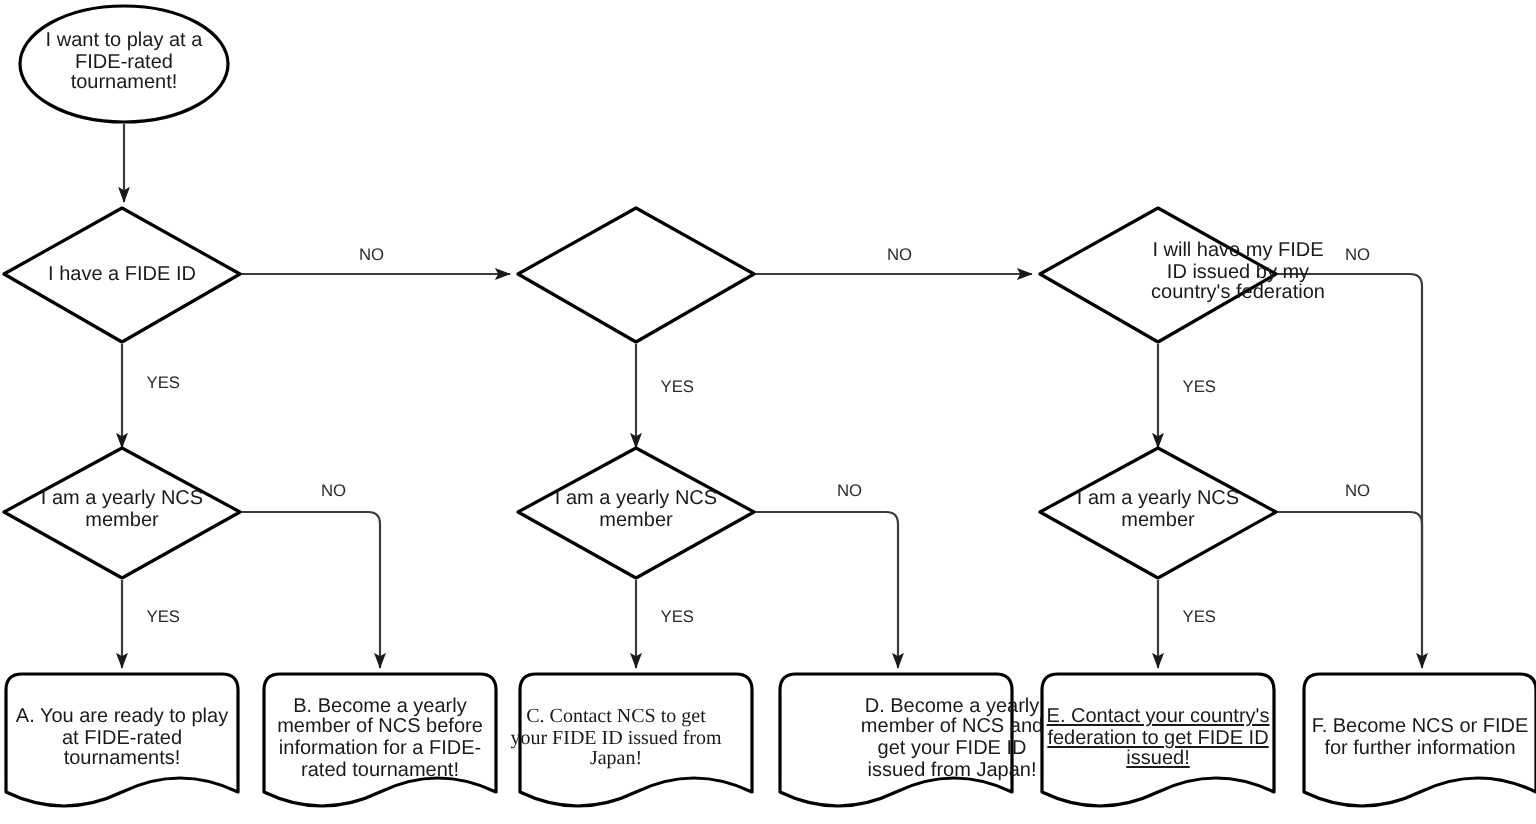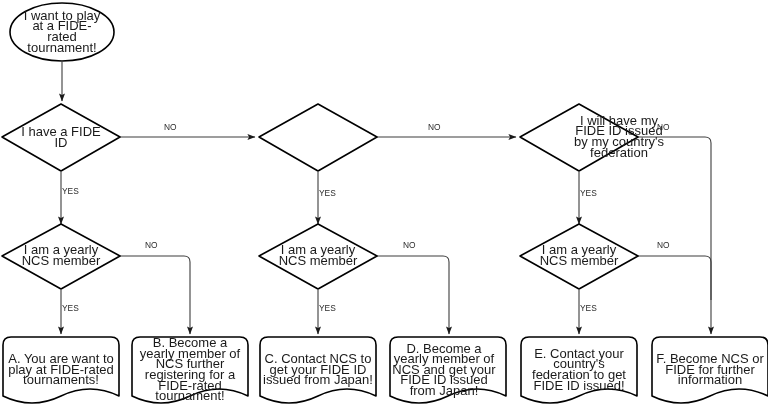--- a/index.html
+++ b/index.html
@@ -36,35 +36,35 @@
     stroke-linecap: round;
   }
   .conn {
     fill: none;
     stroke: #3c3c3c;
     stroke-width: 1.1;
   }
   .node-text {
     position: absolute;
     text-align: center;
-    font-size: 13px;
+    font-size: 10px;
     line-height: 10.6px;
     color: #1a1a1a;
     pointer-events: none;
     white-space: pre-line;
     display: flex;
     align-items: center;
     justify-content: center;
   }
   .edge-label {
     position: absolute;
     font-size: 8.4px;
     line-height: 10px;
     color: #2b2b2b;
-    text-align: left;
+    text-align: right;
     white-space: nowrap;
   }
 </style>
 </head>
 <body>
 
 <div id="canvas">
 
   <svg class="flow" viewBox="0 0 768 412">
     <defs>
@@ -125,25 +125,25 @@
 
   <div class="node-text" style="left:18px; top:12px; width:88px; height:40px;">I want to play at a FIDE-rated tournament!</div>
 
   <div class="node-text" style="left:14px; top:127px; width:94px; height:22px;">I have a FIDE ID</div>
   <div class="node-text" style="left:530px; top:112px; width:98px; height:50px;margin-left:40px;">I will have my FIDE ID issued by my country's federation</div>
 
   <div class="node-text" style="left:16px; top:241px; width:90px; height:30px;">I am a yearly NCS member</div>
   <div class="node-text" style="left:273px; top:241px; width:90px; height:30px;">I am a yearly NCS member</div>
   <div class="node-text" style="left:534px; top:241px; width:90px; height:30px;">I am a yearly NCS member</div>
 
-  <div class="node-text" style="left:6px; top:353px; width:110px; height:34px;">A. You are want to play at FIDE-rated tournaments!</div>
-  <div class="node-text" style="left:134px; top:348px; width:112px; height:44px;">B. Become a yearly member of NCS further registering for a FIDE-rated tournament!</div>
-  <div class="node-text" style="left:263px; top:350px; width:110px; height:40px;">C. Contact NCS to get your FIDE ID issued from Japan!</div>
-  <div class="node-text" style="left:392px; top:350px; width:104px; height:40px;">D. Become a yearly member of NCS and get your FIDE ID issued from Japan!</div>
-  <div class="node-text" style="left:523px; top:350px; width:112px; height:40px;">E. Contact your country's federation to get FIDE ID issued!</div>
+  <div class="node-text" style="left:6px; top:353px; width:110px; height:34px;">A. You are ready to play at FIDE-rated tournaments!</div>
+  <div class="node-text" style="left:134px; top:348px; width:112px; height:44px;">B. Become a yearly member of NCS before information for a FIDE-rated tournament!</div>
+  <div class="node-text" style="left:253px; top:350px; width:110px; height:40px;font-family:Liberation Serif, serif;">C. Contact NCS to get your FIDE ID issued from Japan!</div>
+  <div class="node-text" style="left:392px; top:350px; width:104px; height:40px;padding-left:32px;">D. Become a yearly member of NCS and get your FIDE ID issued from Japan!</div>
+  <div class="node-text" style="left:523px; top:350px; width:112px; height:40px;text-decoration:underline;">E. Contact your country's federation to get FIDE ID issued!</div>
   <div class="node-text" style="left:654px; top:355px; width:112px; height:30px;">F. Become NCS or FIDE for further information</div>
 
   <div class="edge-label" style="left:164px; top:122px; width:28px;">NO</div>
   <div class="edge-label" style="left:62px; top:186px; width:28px;">YES</div>
 
   <div class="edge-label" style="left:428px; top:122px; width:28px;">NO</div>
   <div class="edge-label" style="left:319px; top:188px; width:28px;">YES</div>
 
   <div class="edge-label" style="left:657px; top:122px; width:28px;">NO</div>
   <div class="edge-label" style="left:580px; top:188px; width:28px;">YES</div>

